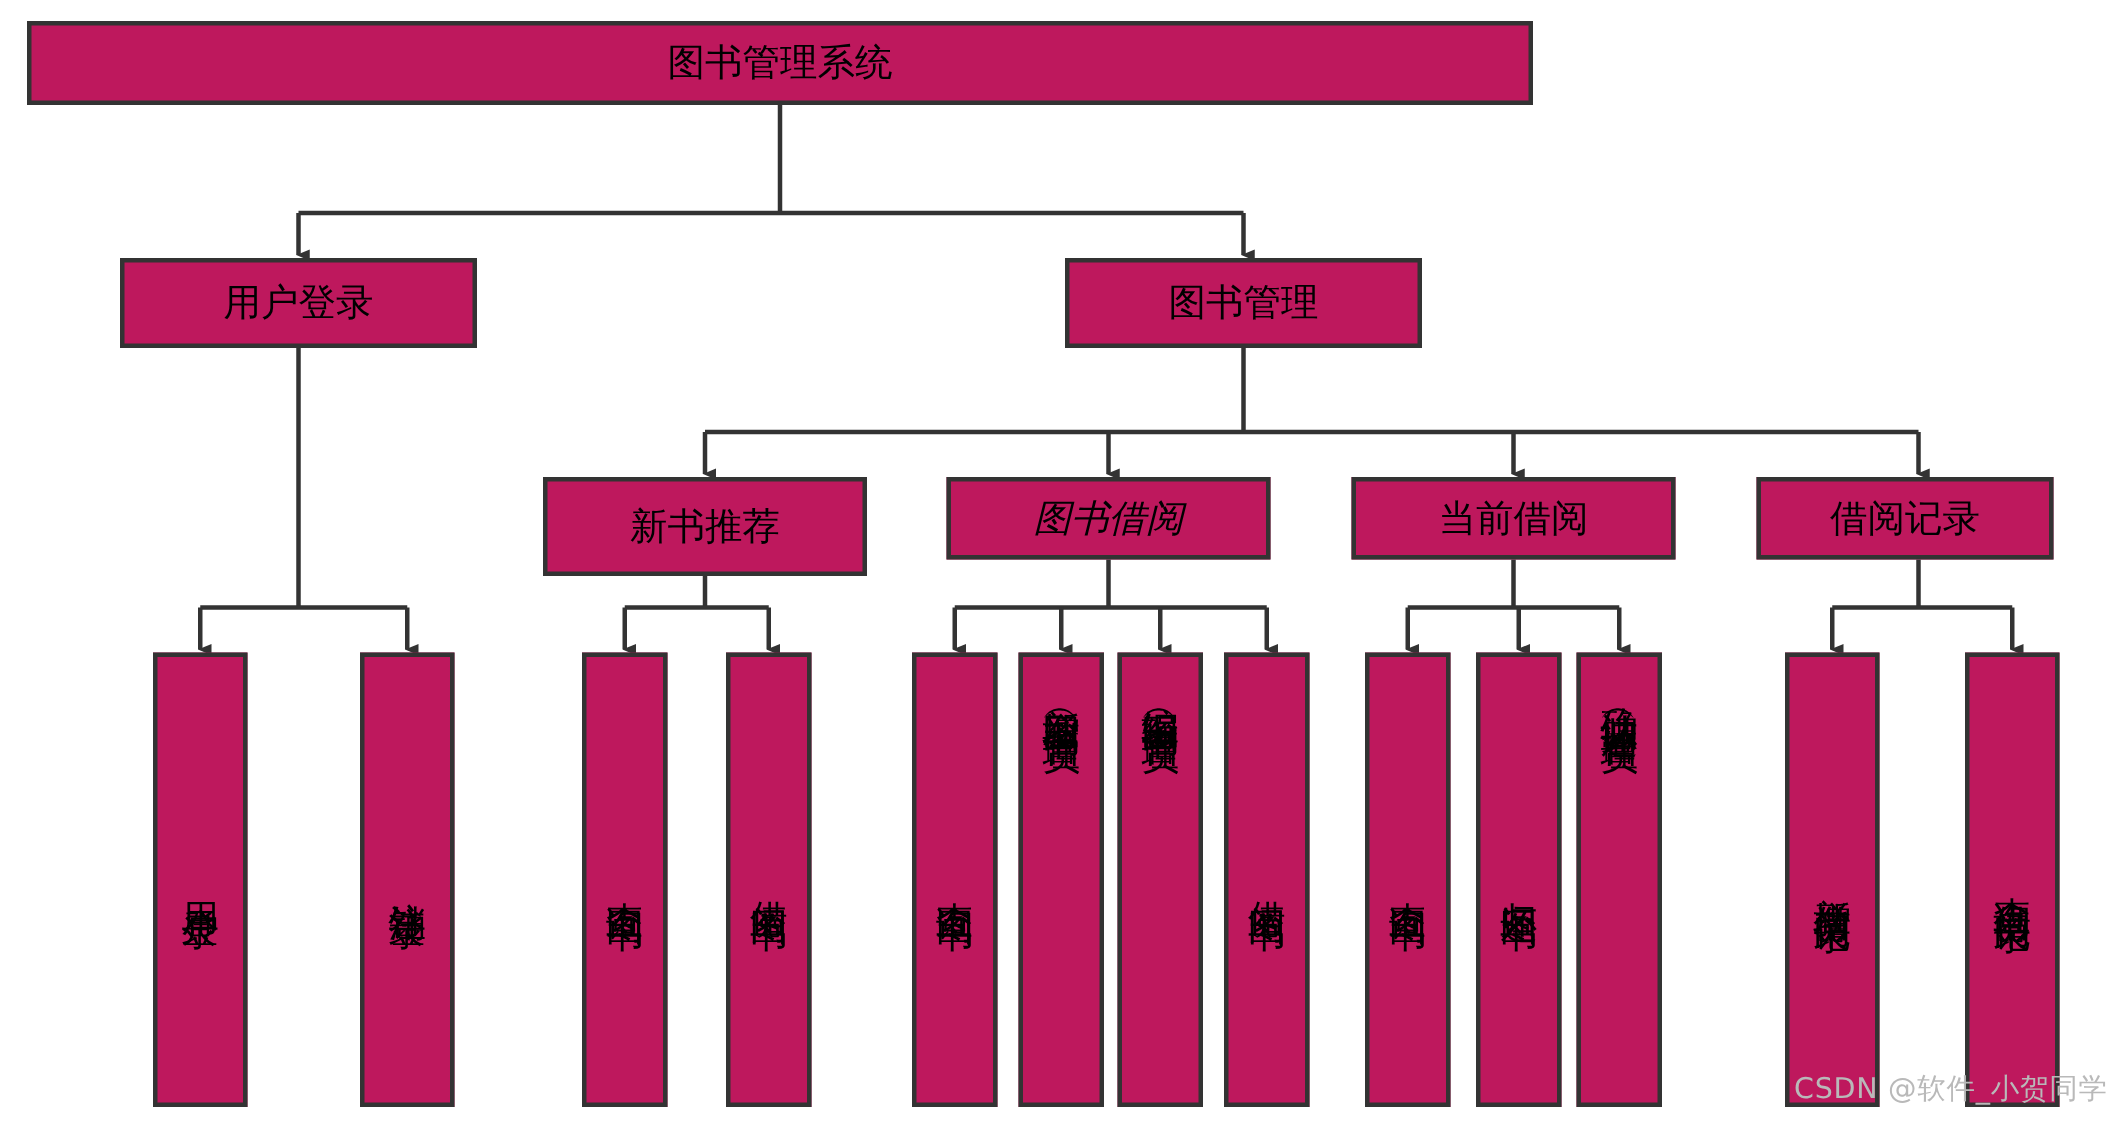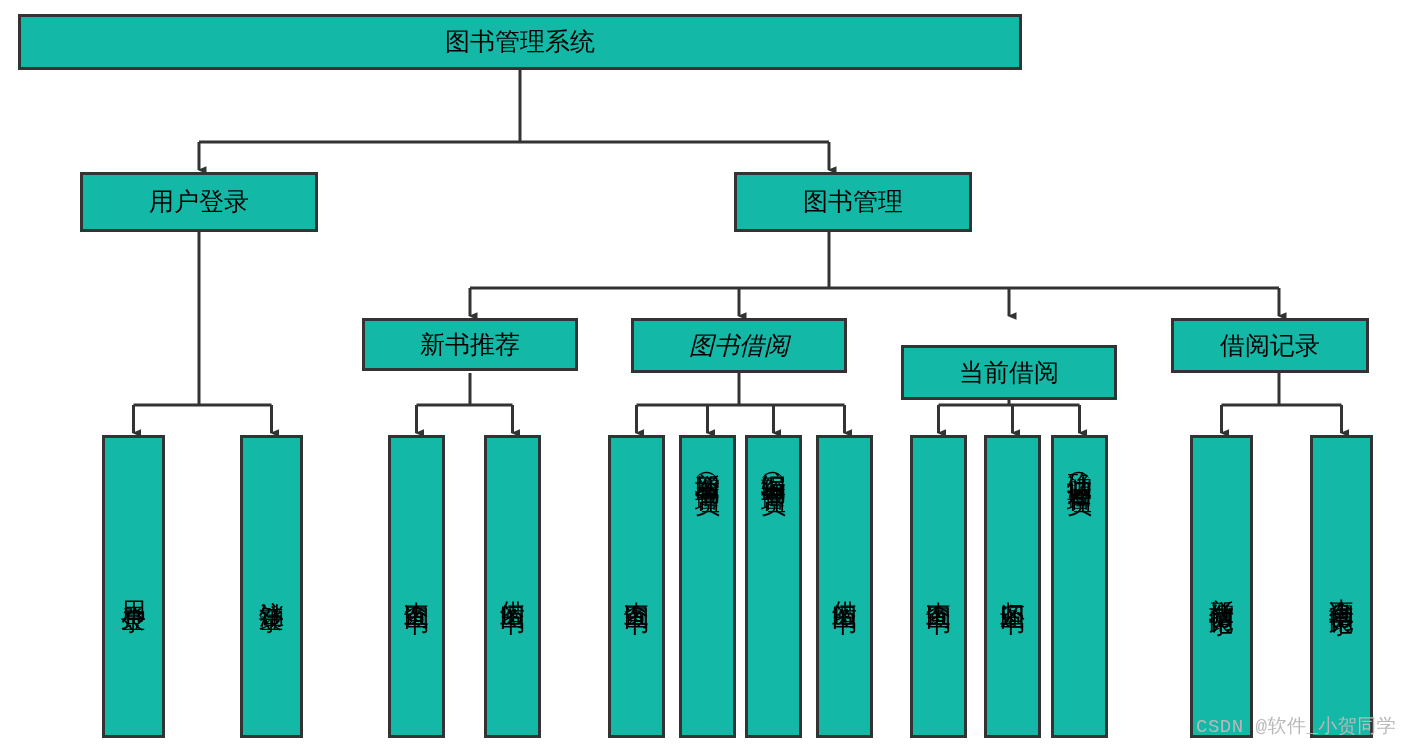--- a/index.html
+++ b/index.html
@@ -21,21 +21,21 @@
     position: absolute;
     left: 0;
     top: 0;
     width: 1405px;
     height: 747px;
     pointer-events: none;
   }
   .node {
     position: absolute;
     box-sizing: border-box;
-    background: #14b8a6;
+    background: #be185d;
     border: 3px solid #333333;
     display: flex;
     align-items: center;
     justify-content: center;
     color: #000000;
     line-height: 1.25;
     text-align: center;
   }
   .node .lbl {
     display: block;
@@ -63,21 +63,20 @@
   .node.v.mid {
     align-items: center;
     padding-top: 0;
   }
   .watermark {
     position: absolute;
     color: #b9b9b9;
     font-size: 19px;
     white-space: nowrap;
     letter-spacing: 0.5px;
-    font-family: Liberation Mono, monospace;
   }
 </style>
 </head>
 <body>
 
 <div id="canvas">
 
   <svg class="wires" viewBox="0 0 1405 747">
     <defs>
       <marker id="arrow" viewBox="0 0 12 12" refX="6" refY="10" markerWidth="9" markerHeight="9" orient="auto-start-reverse" markerUnits="userSpaceOnUse">
@@ -121,30 +120,30 @@
       </g>
   </svg>
 
   <div id="node-layer">
       <div class="node root" style="left: 18px; top: 14px; width: 1004px; height: 56px;">
         <span class="lbl">图书管理系统</span>
       </div>
       <div class="node h" style="left: 80px; top: 172px; width: 238px; height: 60px;">
         <span class="lbl">用户登录</span>
       </div>
-      <div class="node h" style="left: 710px; top: 172px; width: 238px; height: 60px; margin-left: 24px;">
+      <div class="node h" style="left: 710px; top: 172px; width: 238px; height: 60px;">
         <span class="lbl">图书管理</span>
       </div>
-      <div class="node h" style="left: 362px; top: 318px; width: 216px; height: 53px;">
+      <div class="node h" style="left: 362px; top: 318px; width: 216px; height: 66px;">
         <span class="lbl">新书推荐</span>
       </div>
       <div class="node h" style="left: 631px; top: 318px; width: 216px; height: 55px; font-style: italic;">
         <span class="lbl">图书借阅</span>
       </div>
-      <div class="node h" style="left: 901px; top: 318px; width: 216px; height: 55px; margin-top: 27px;">
+      <div class="node h" style="left: 901px; top: 318px; width: 216px; height: 55px;">
         <span class="lbl">当前借阅</span>
       </div>
       <div class="node h" style="left: 1171px; top: 318px; width: 198px; height: 55px;">
         <span class="lbl">借阅记录</span>
       </div>
       <div class="node v mid" style="left: 102px; top: 435px; width: 63px; height: 303px;">
         <span class="lbl">用户登录</span>
       </div>
       <div class="node v mid" style="left: 240px; top: 435px; width: 63px; height: 303px;">
         <span class="lbl">注销登录</span>

